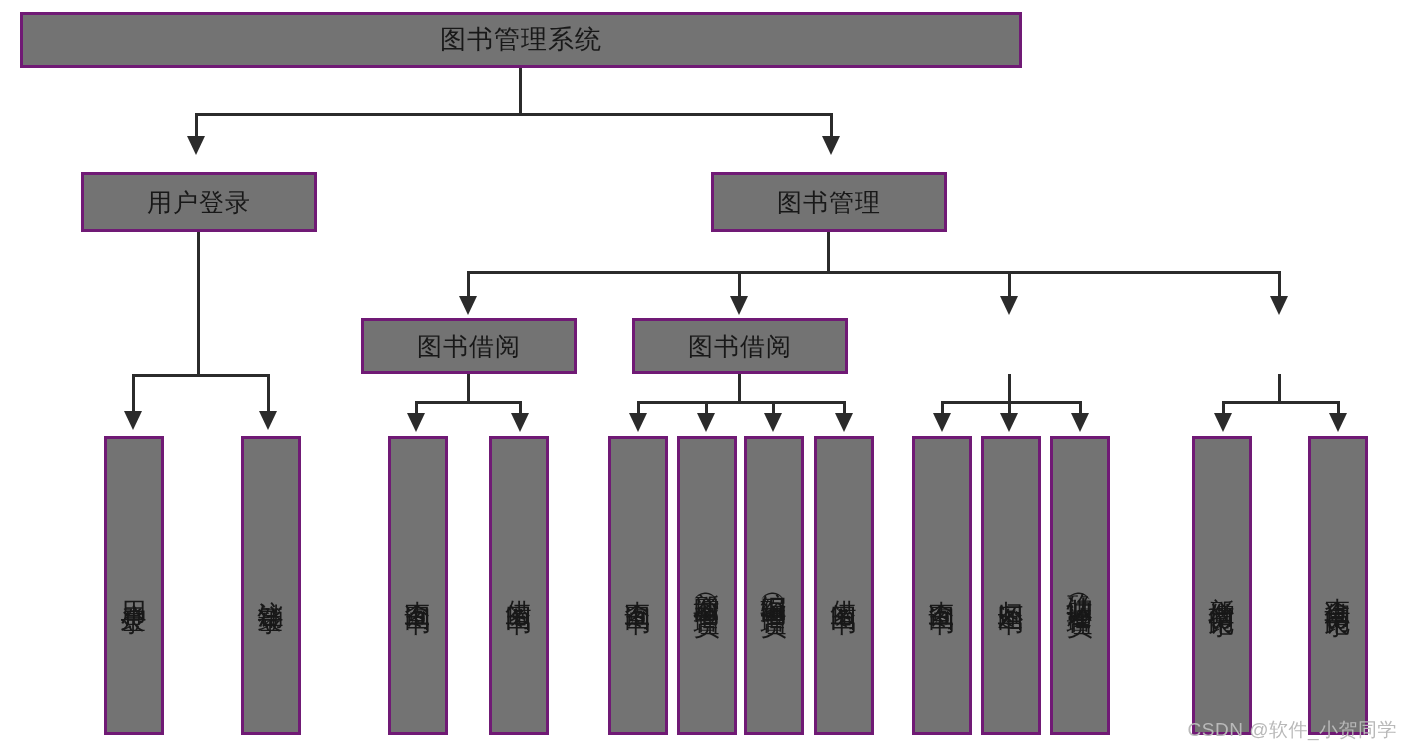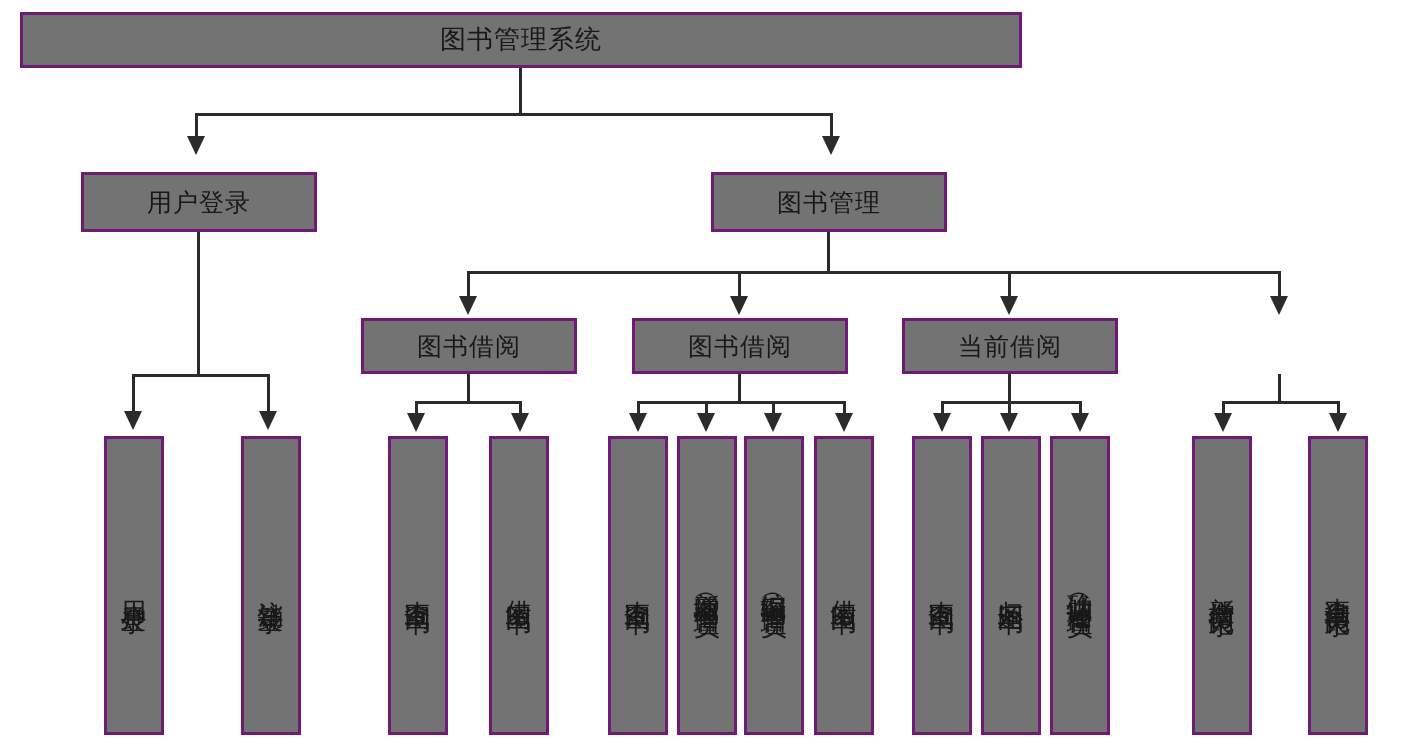--- a/index.html
+++ b/index.html
@@ -132,23 +132,20 @@
   <div class="arrow" style="left:1000px; top:296px;"></div>
 
   <div class="line vline" style="left:1278px; top:271px; width:3px; height:28px;"></div>
   <div class="arrow" style="left:1270px; top:296px;"></div>
 
   <div class="node" style="left:361px; top:318px; width:216px; height:56px;">
     <span class="label">图书借阅</span>
   </div>
   <div class="node" style="left:632px; top:318px; width:216px; height:56px;">
     <span class="label">图书借阅</span>
-  </div>
-  <div class="node" style="left:902px; top:318px; width:216px; height:56px;">
-    <span class="label">当前借阅</span>
   </div>
 
   <div class="line vline" style="left:467px; top:374px; width:3px; height:27px;"></div>
   <div class="line hline" style="left:415px; top:401px; width:107px; height:3px;"></div>
   <div class="line vline" style="left:415px; top:401px; width:3px; height:14px;"></div>
   <div class="arrow" style="left:407px; top:413px;"></div>
   <div class="line vline" style="left:519px; top:401px; width:3px; height:14px;"></div>
   <div class="arrow" style="left:511px; top:413px;"></div>
 
   <div class="line vline" style="left:738px; top:374px; width:3px; height:27px;"></div>
@@ -215,14 +212,15 @@
     <span class="label">确认归还（管理员）</span>
   </div>
 
   <div class="node leaf" style="left:1192px; top:436px; width:60px; height:299px;">
     <span class="label">新增借阅记录</span>
   </div>
   <div class="node leaf" style="left:1308px; top:436px; width:60px; height:299px;">
     <span class="label">查询借阅记录</span>
   </div>
 
+  <div id="watermark">CSDN @软件_小贺同学</div>
 
 </div>
 
 </body></html>

